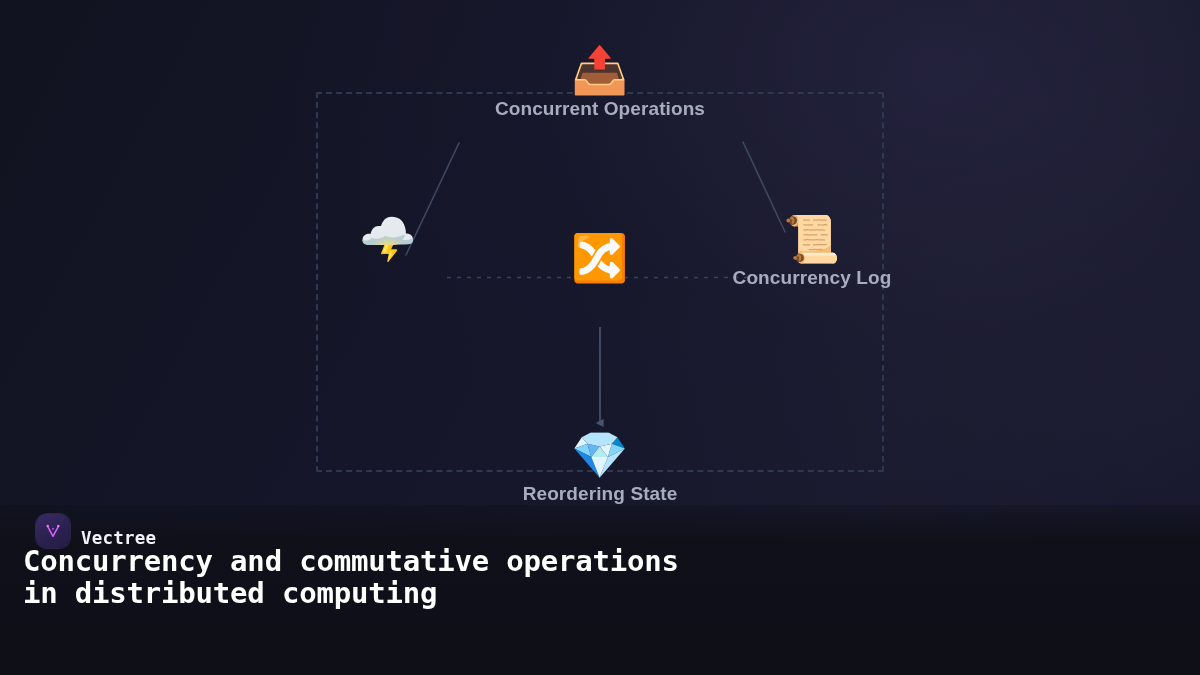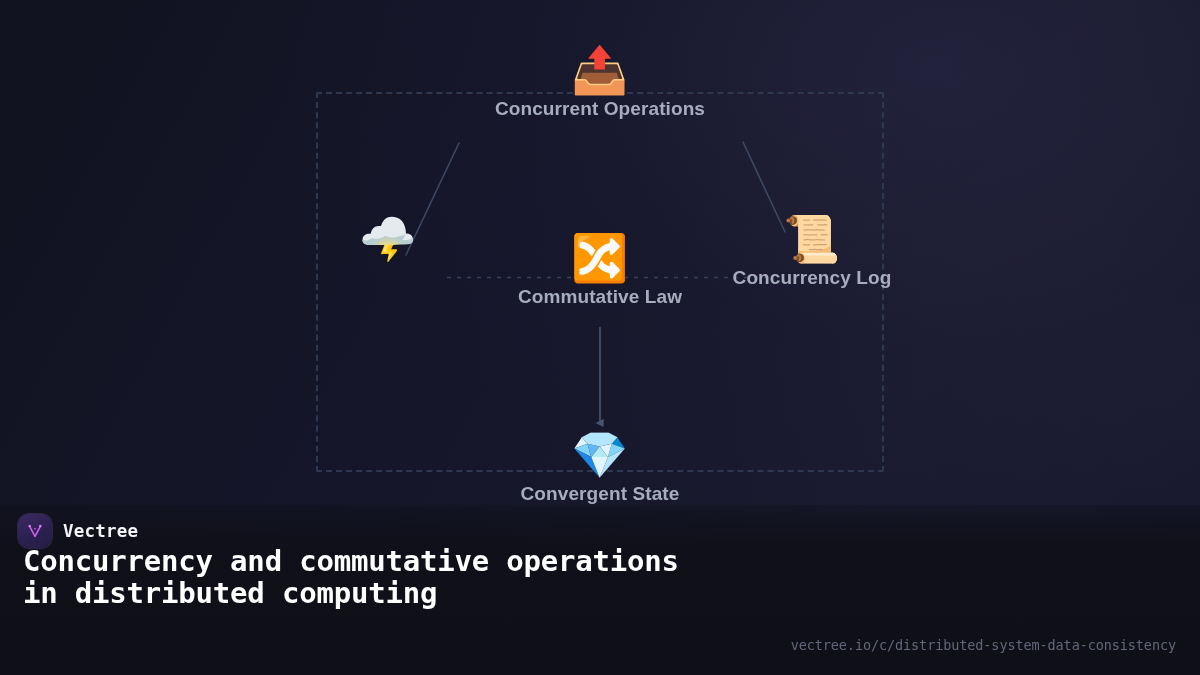--- a/index.html
+++ b/index.html
@@ -70,24 +70,24 @@
   #footer {
     position: absolute;
     left: 0;
     bottom: 0;
     width: 1200px;
     height: 170px;
     background: linear-gradient(180deg, rgba(14,15,24,0.35) 0%, #0f1019 22%, #0e0f17 100%);
   }
   #brand {
     position: absolute;
-    left: 18px;
+    left: 36px;
     top: 9px;
     display: flex;
-    align-items: center;
+    align-items: flex-end;
     gap: 11px;
   }
   #brand-logo {
     width: 34px;
     height: 34px;
     border-radius: 11px;
     background: linear-gradient(150deg, #3a2a63 0%, #2b2150 55%, #241c44 100%);
     box-shadow: 0 0 0 1px rgba(150,110,220,0.22);
     display: flex;
     align-items: center;
@@ -153,48 +153,46 @@
       <span class="glyph" style="font-size:46px;">📤</span>
       <span class="node-label">Concurrent Operations</span>
     </div>
 
     <div class="node" style="left:388px; top:216px;">
       <span class="glyph" style="font-size:46px;">🌩️</span>
     </div>
 
     <div class="node" style="left:600px; top:235px;">
       <span class="glyph" style="font-size:46px;">🔀</span>
-      <span class="node-label">Commutative Law</span>
     </div>
 
     <div class="node" style="left:812px; top:216px;">
       <span class="glyph" style="font-size:46px;">📜</span>
       <span class="node-label">Concurrency Log</span>
     </div>
 
     <div class="node" style="left:600px; top:432px;">
       <span class="glyph" style="font-size:46px;">💎</span>
-      <span class="node-label">Convergent State</span>
+      <span class="node-label">Reordering State</span>
     </div>
 
   </div>
 
   <div id="footer">
 
     <div id="brand">
       <div id="brand-logo">
         <svg width="20" height="20" viewBox="0 0 24 24" xmlns="http://www.w3.org/2000/svg">
           <path d="M5.6 6.4 L12 18.4 L18.4 6.4" fill="none" stroke="#d45ff0" stroke-width="1.9" stroke-linecap="round" stroke-linejoin="round"></path>
           <circle cx="5.6" cy="6.0" r="1.5" fill="#e77bf8"></circle>
           <circle cx="18.4" cy="6.0" r="1.5" fill="#e77bf8"></circle>
           <circle cx="12" cy="9.3" r="1.15" fill="#c24fe0"></circle>
         </svg>
       </div>
       <div id="brand-name">Vectree</div>
     </div>
 
     <div id="headline">Concurrency and commutative operations in distributed computing</div>
 
-    <div id="url">vectree.io/c/distributed-system-data-consistency</div>
 
   </div>
 
 </div>
 
 </body></html>

